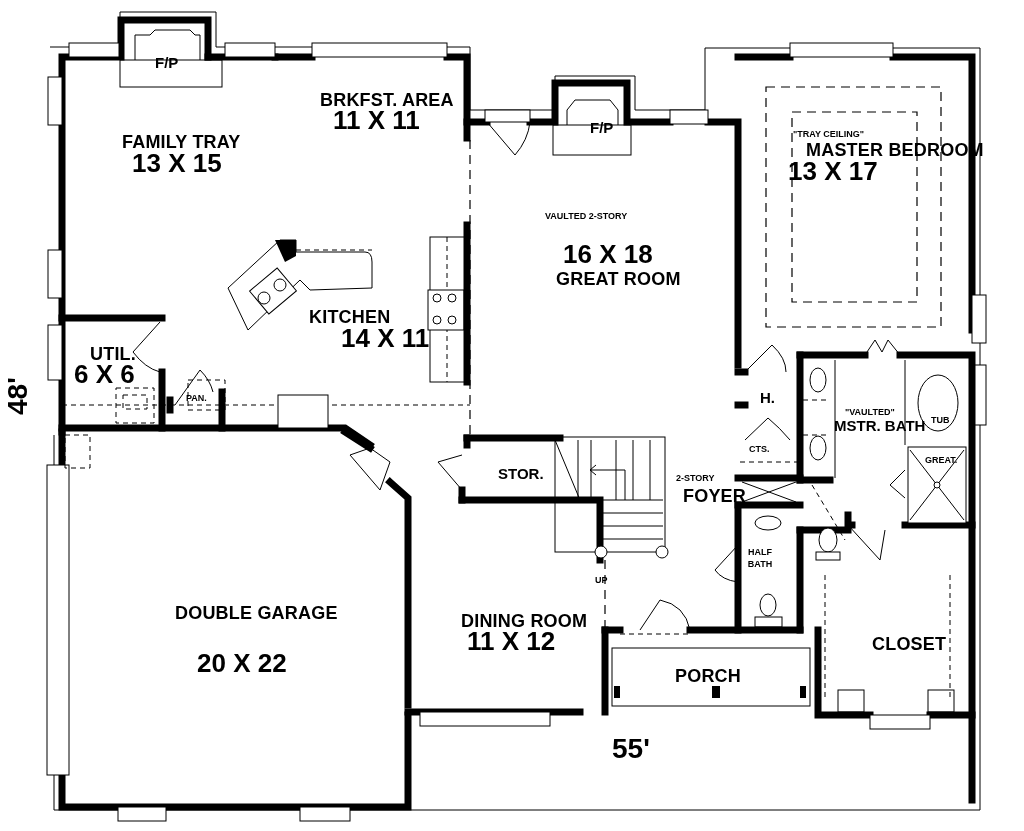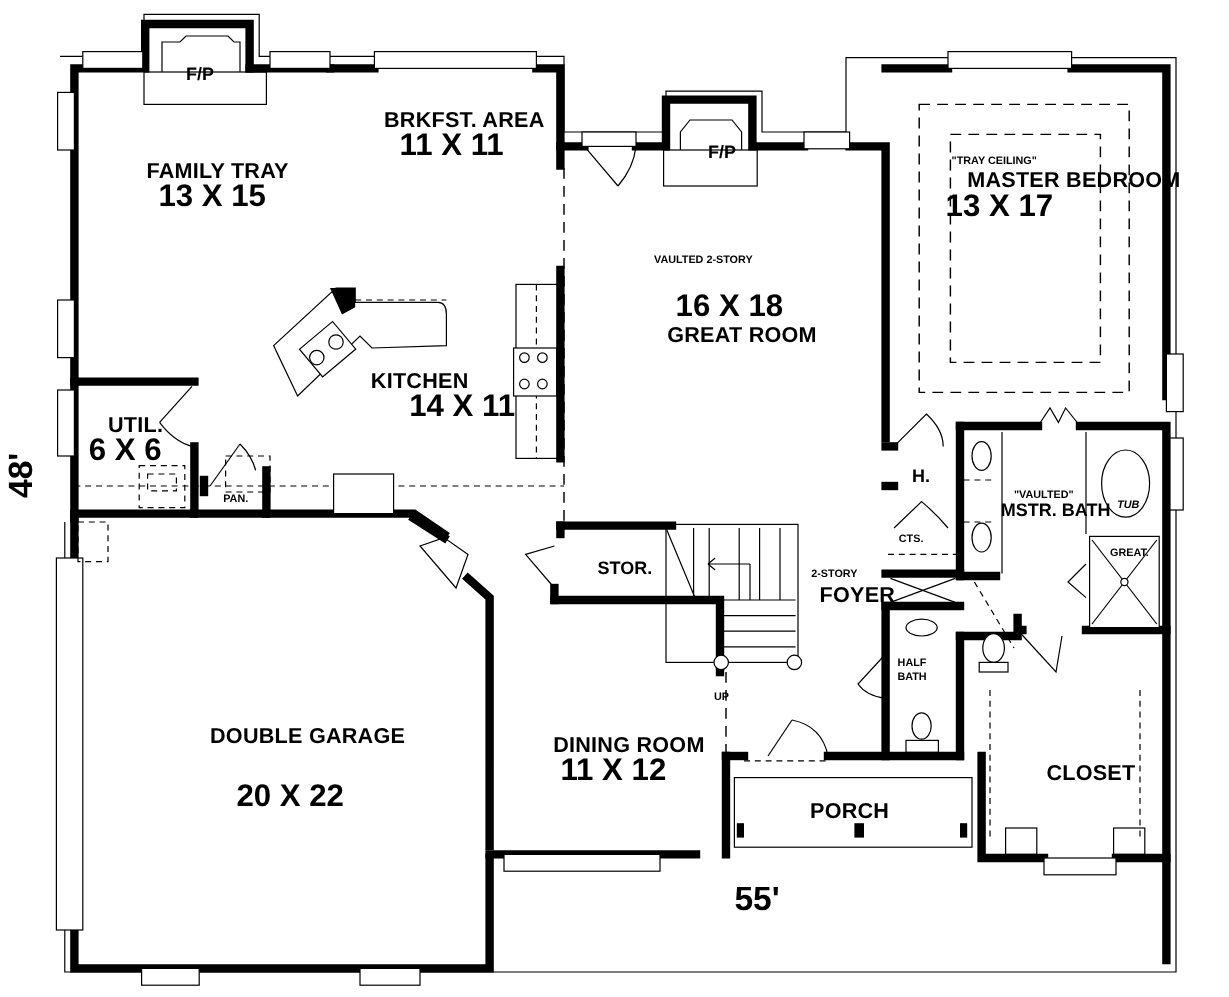--- a/index.html
+++ b/index.html
@@ -231,33 +231,33 @@
 
 <div class="lbl lbl-name" style="left:320px;top:91px;">BRKFST. AREA</div>
 <div class="lbl lbl-dim" style="left:333px;top:107px;">11 X 11</div>
 
 <div class="lbl lbl-name" style="left:309px;top:308px;">KITCHEN</div>
 <div class="lbl lbl-dim" style="left:297px;top:325px;margin-left:44px;">14 X 11</div>
 
 <div class="lbl lbl-name" style="left:90px;top:345px;">UTIL.</div>
 <div class="lbl lbl-dim" style="left:74px;top:361px;">6 X 6</div>
 
-<div class="lbl lbl-xs" style="left:186px;top:411px;">PAN.</div>
+<div class="lbl lbl-xs" style="left:186px;top:394px;">PAN.</div>
 
 <div class="lbl lbl-xs" style="left:545px;top:212px;">VAULTED 2-STORY</div>
 <div class="lbl lbl-name" style="left:556px;top:225px;margin-top:45px;">GREAT ROOM</div>
 <div class="lbl lbl-dim" style="left:563px;top:241px;">16 X 18</div>
 
 <div class="lbl lbl-xs" style="left:793px;top:130px;">"TRAY CEILING"</div>
 <div class="lbl lbl-name" style="left:782px;top:141px;margin-left:24px;">MASTER BEDROOM</div>
 <div class="lbl lbl-dim" style="left:788px;top:158px;">13 X 17</div>
 
 <div class="lbl lbl-xs" style="left:845px;top:408px;">"VAULTED"</div>
 <div class="lbl lbl-sm" style="left:834px;top:418px;">MSTR. BATH</div>
-<div class="lbl lbl-xs" style="left:931px;top:416px;font-style:italic;">TUB</div>
+<div class="lbl lbl-xs" style="left:931px;top:416px;">TUB</div>
 <div class="lbl lbl-xs" style="left:925px;top:456px;">GREAT.</div>
 
 <div class="lbl lbl-sm" style="left:760px;top:390px;">H.</div>
 <div class="lbl lbl-xs" style="left:749px;top:445px;">CTS.</div>
 
 <div class="lbl lbl-xs" style="left:676px;top:474px;">2-STORY</div>
 <div class="lbl lbl-name" style="left:683px;top:487px;">FOYER</div>
 
 <div class="lbl lbl-xs" style="left:742px;top:546px;width:36px;white-space:normal;text-align:center;line-height:1.35;">HALF BATH</div>
 

